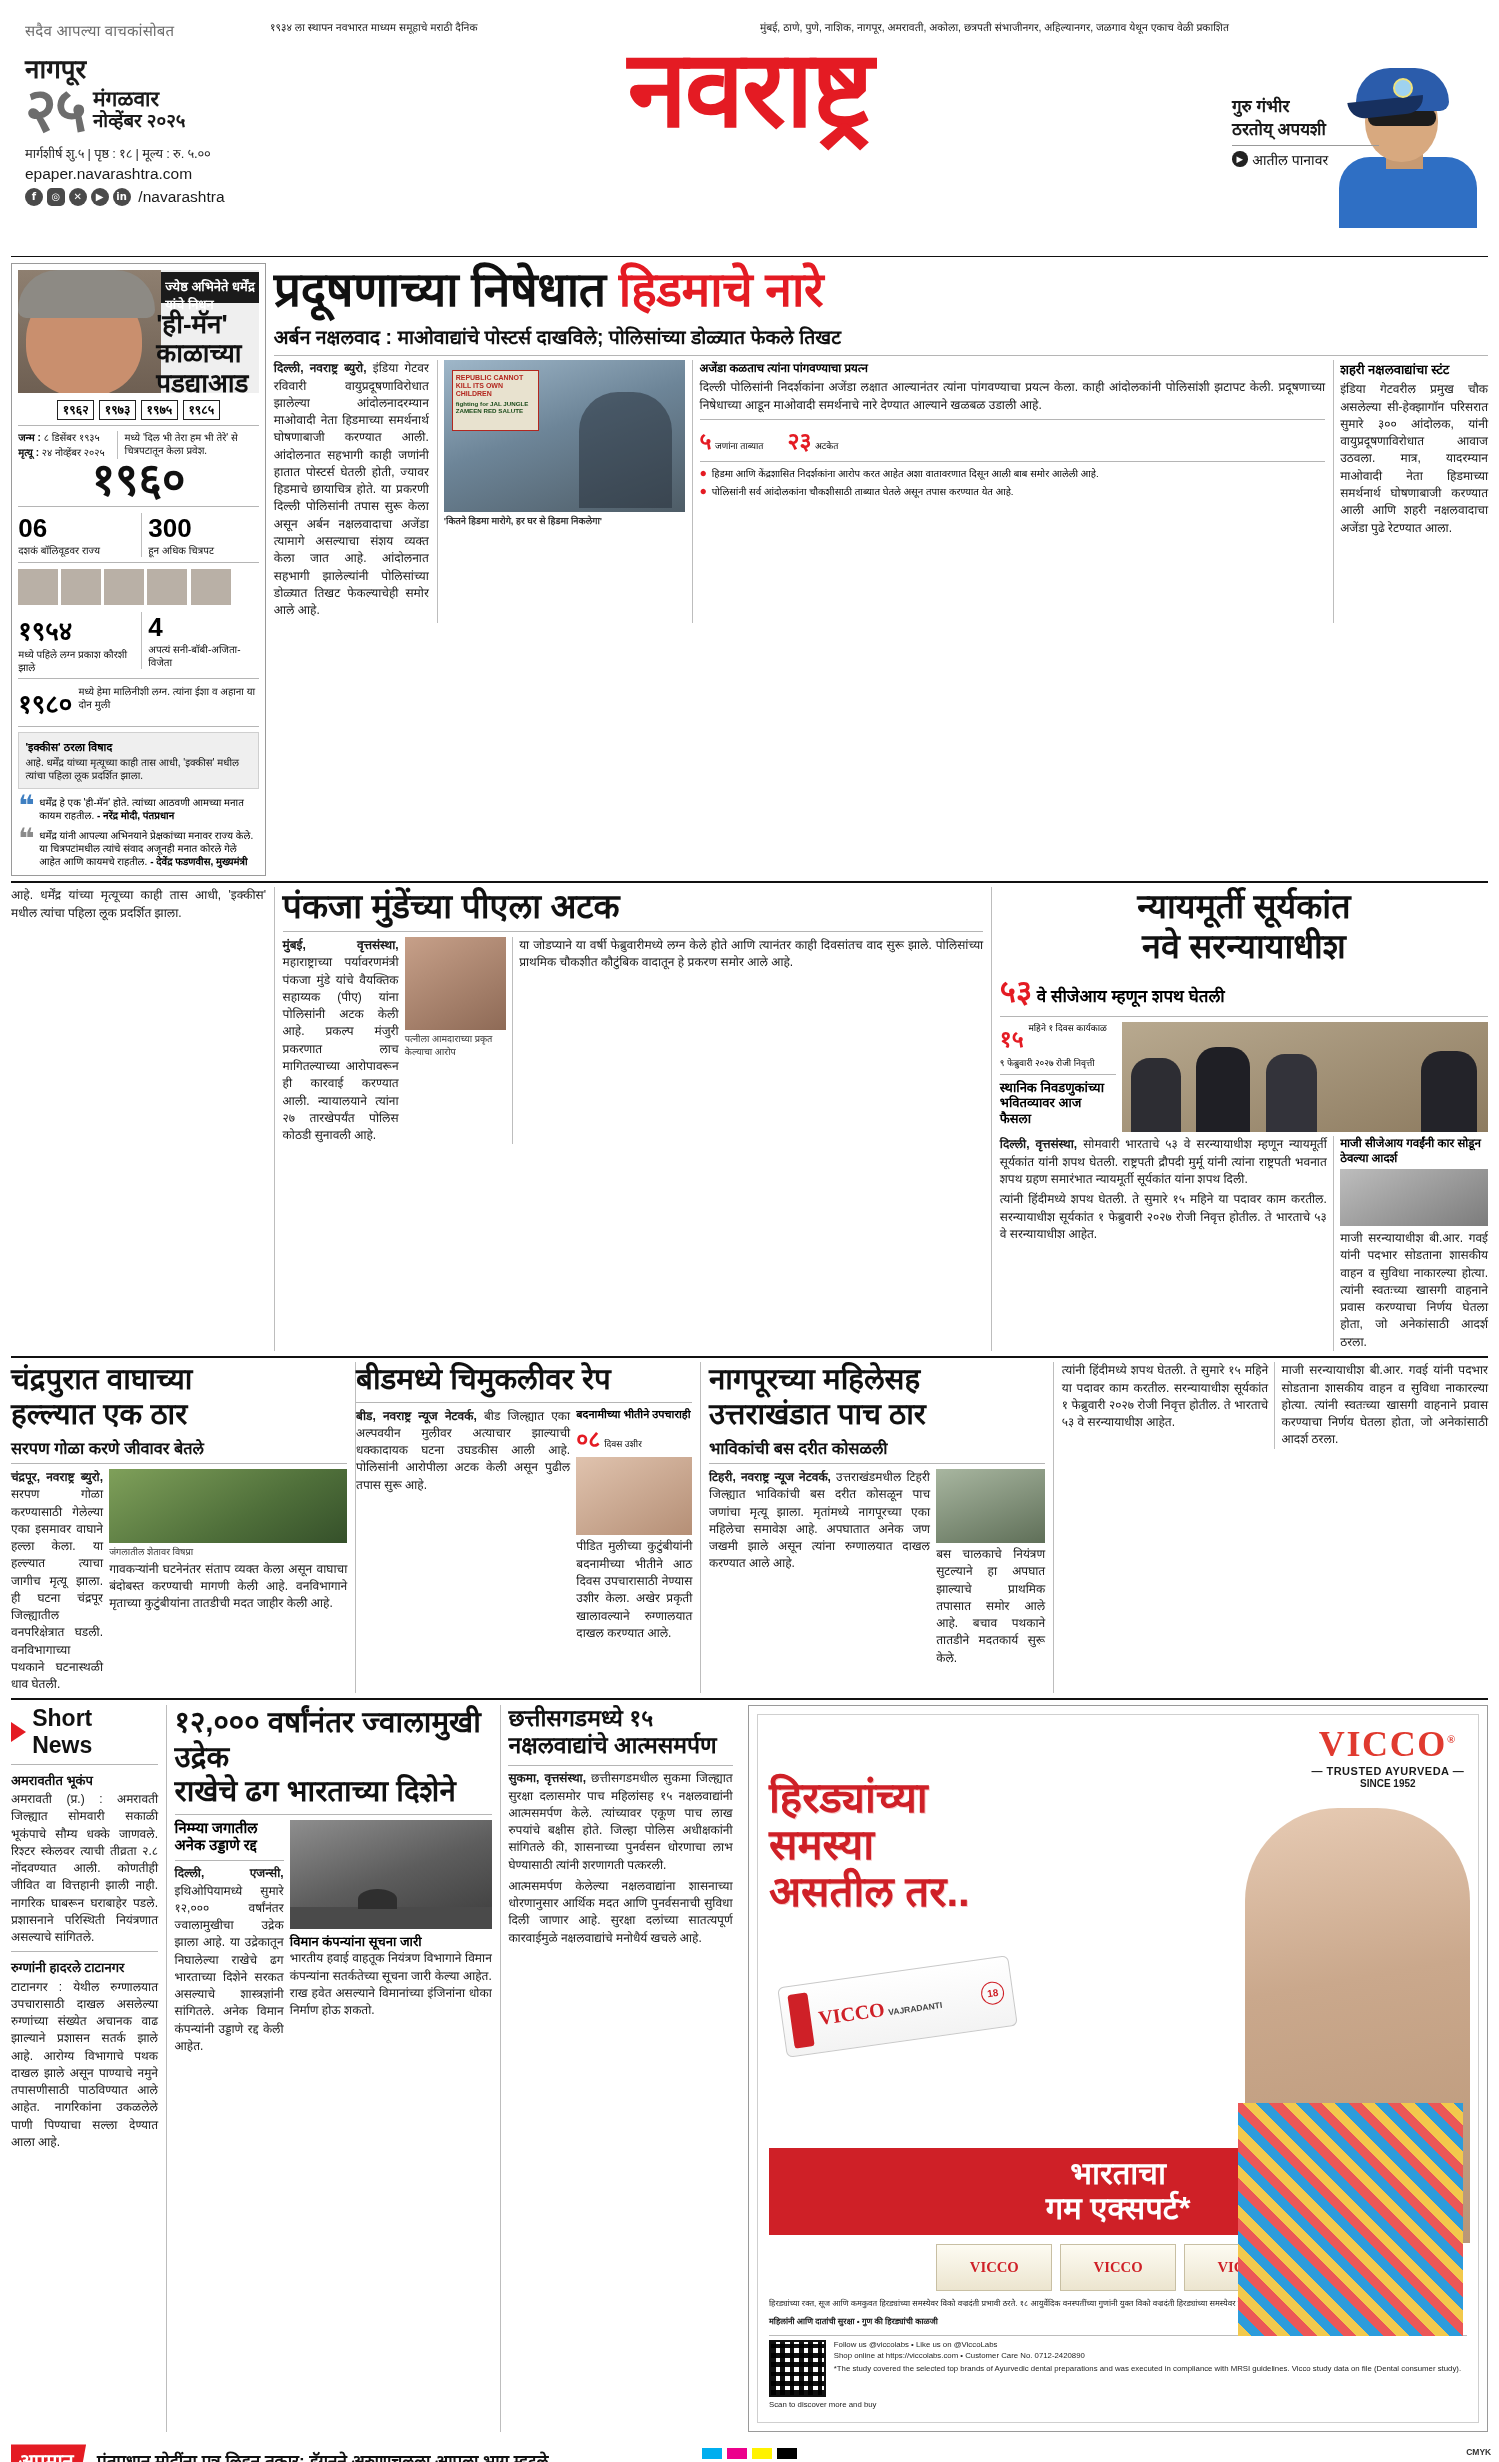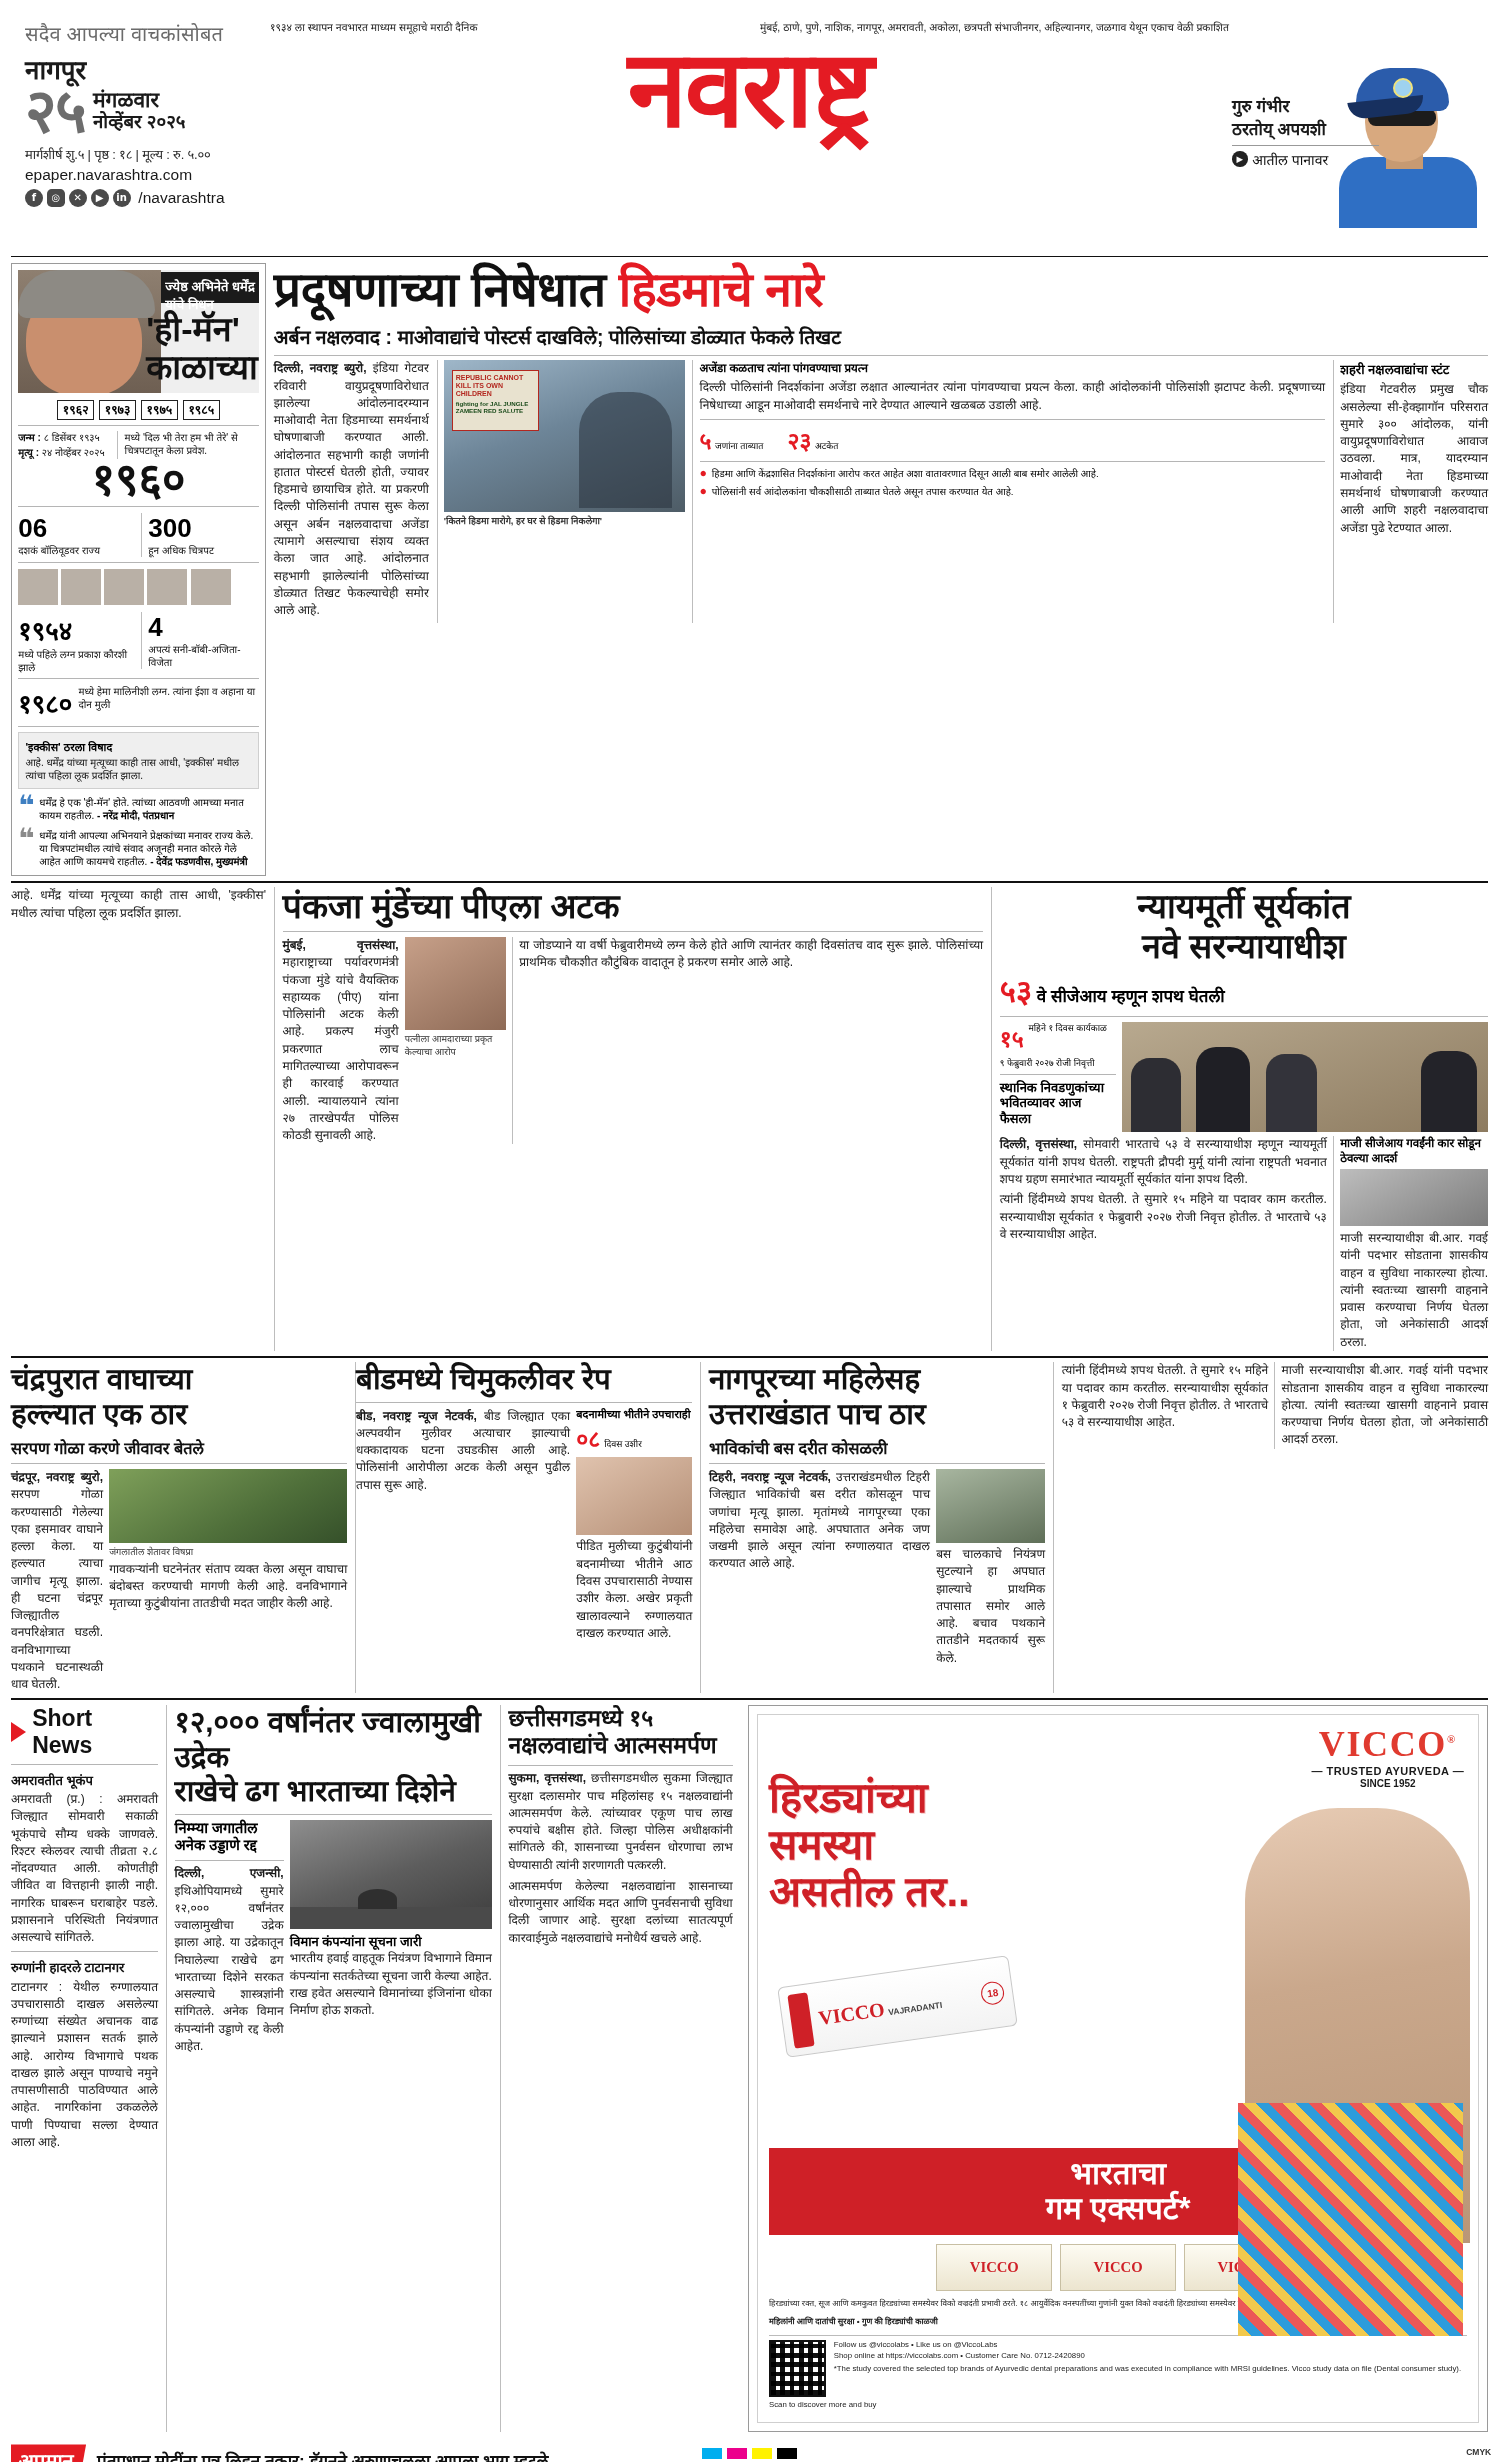--- a/index.html
+++ b/index.html
@@ -20,22 +20,22 @@
   
   .masthead {
     display: flex;
     align-items: flex-start;
     padding: 20px 11px 0 11px;
     height: 256px;
     position: relative;
   }
   .mh-left { width: 256px; flex: 0 0 256px; padding-left: 14px; }
   .mh-tag {
-    font-size: 20px; color: #6b6b6b; letter-spacing: 0.2px;
-    font-family: "Liberation Sans", sans-serif; margin-bottom: 10px;
+    font-size: 15px; color: #6b6b6b; letter-spacing: 0.2px;
+    font-family: "Liberation Sans", sans-serif; margin-bottom: 16px;
   }
   .mh-city {
     font-size: 26px; font-weight: 700; color: #1a1a1a; line-height: 1.05;
     margin-bottom: 1.6px;
   }
   .mh-daterow { display: flex; align-items: flex-end; gap: 7.8px; }
   .mh-daynum {
     font-size: 61px; font-weight: 800; color: #6d6d6d; line-height: .85;
     letter-spacing: -1.6px;
   }
@@ -116,22 +116,22 @@
   .dp-face { position: absolute; left: 7.8px; top: 12.4px; width: 116px; height: 113px;
     background: #c98f6e; border-radius: 50% 50% 44% 44%; }
   .dp-cap { position: absolute; left: 0px; top: 0px; width: 137px; height: 48px;
     background: #8d8a84; border-radius: 54px 54px 11px 11px; }
   .dp-band { position: absolute; left: 143px; top: 1.6px; right: 0; height: 31px;
     background: #1b1b1b; }
   .dp-strip { position: absolute; left: 143px; top: 0; right: 0; bottom: 0;
     background: #efefef; }
   .dp-hdl { position: absolute; left: 147px; top: 6.2px; right: 3.1px;
     color: #fff; font-size: 13px; font-weight: 700; }
-  .dp-big { position: absolute; left: 128px; top: 40px; right: 1.6px;
-    font-size: 34px; font-weight: 800; color: #111; line-height: 1.12; }
+  .dp-big { position: absolute; left: 138px; top: 40px; right: 1.6px;
+    font-size: 26px; font-weight: 800; color: #111; line-height: 1.12; }
   .dyears { display: flex; justify-content: center; gap: 4.7px; margin: 6.2px 0 3.1px; }
   .dyear { border: 1.6px solid #222; padding: 0.8px 4.7px; font-size: 12.4px; font-weight: 700; }
   .dstat-big { font-size: 45px; font-weight: 800; color: #111; line-height: .95;
     text-align: center; flex: 0 0 100%; }
   .dsmall { font-size: 10px; line-height: 1.3; color: #111; }
   .dnum2 { display: flex; gap: 6.2px; margin-top: 6.2px; align-items: flex-start; }
   .dnum2 .n { font-size: 26px; font-weight: 800; }
   .dthumbs { display: flex; gap: 3.1px; margin-top: 6.2px; }
   .dthumb { width: 40px; height: 36px; background: #b9b0a6; }
   .dquote { display: flex; gap: 4.7px; margin-top: 6.2px; font-size: 10px; line-height: 1.34; }

